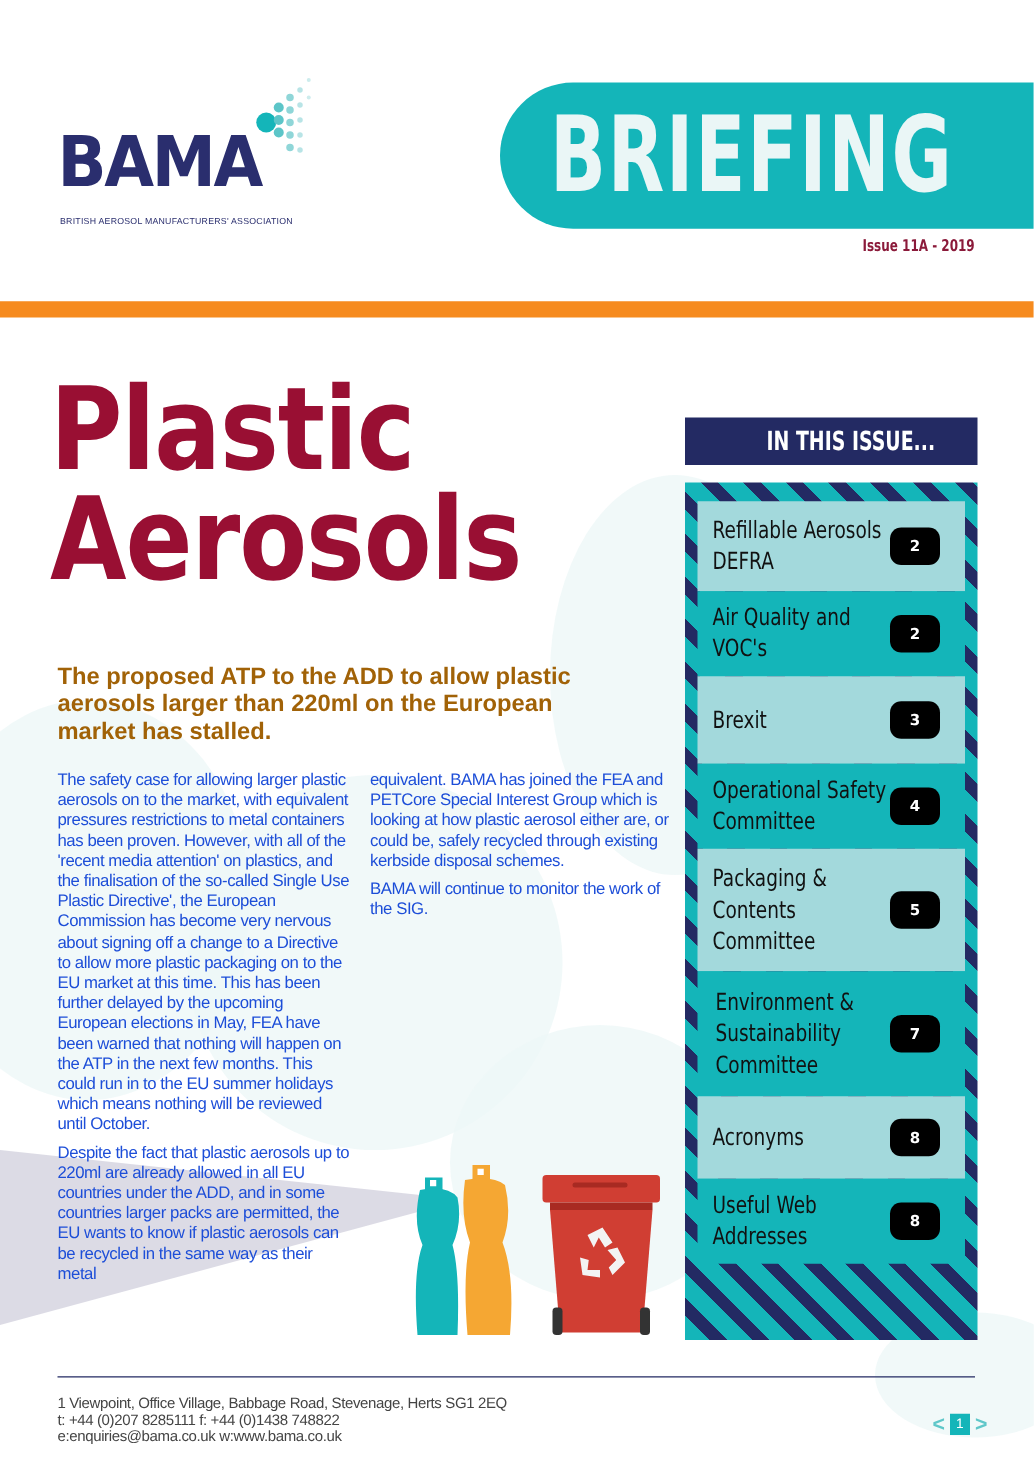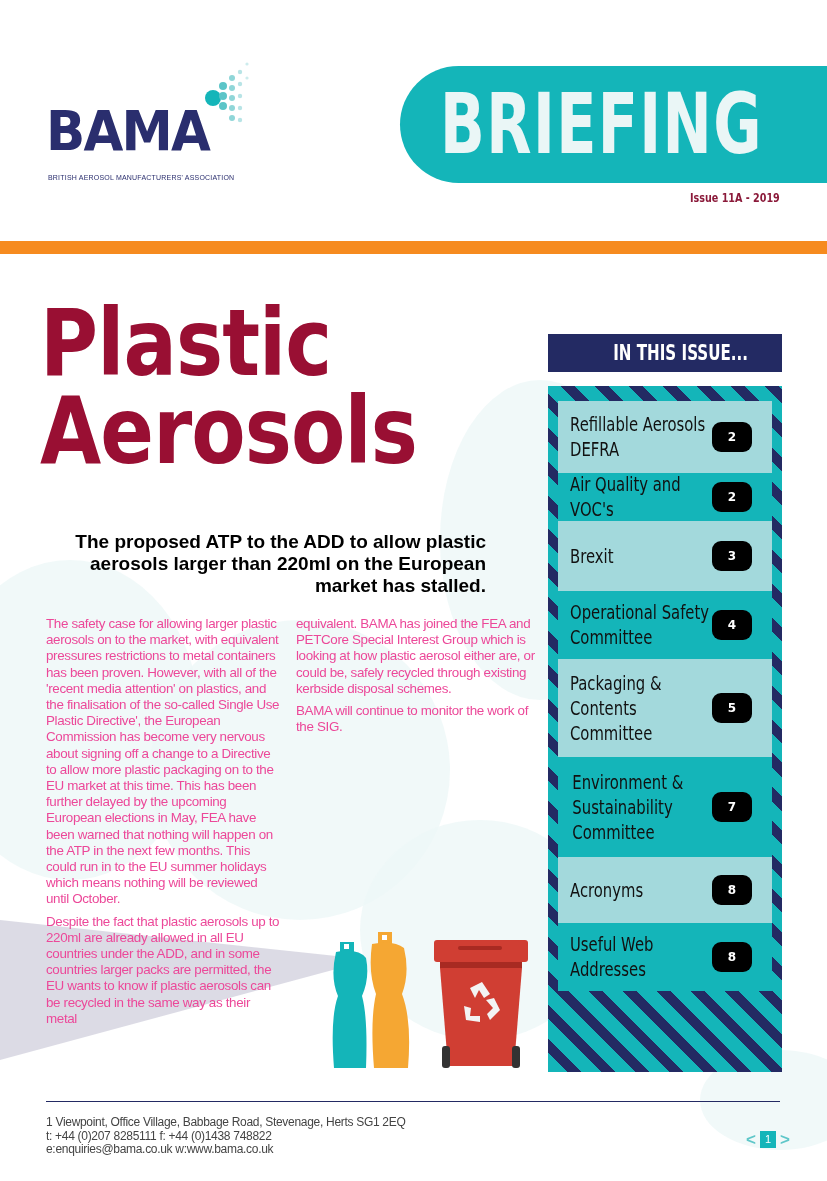--- a/index.html
+++ b/index.html
@@ -17,24 +17,24 @@
 
     .briefing-band { position: absolute; left: 400px; top: 66px; width: 427px; height: 117px; background: #14b5b9; border-radius: 60px 0 0 60px; }
     .briefing-text { position: absolute; left: 440px; top: 68px; font-family: "DejaVu Sans", sans-serif; font-size: 84px; font-weight: bold; color: #eaf6f6; letter-spacing: 2px; transform: scaleX(0.70); transform-origin: left; line-height: 112px; }
     .issue-text { position: absolute; left: 690px; top: 190px; font-family: "DejaVu Sans Condensed", "DejaVu Sans", sans-serif; font-weight: bold; font-size: 13px; color: #8b1a3a; transform: scaleX(0.82); transform-origin: left; white-space: nowrap; }
 
     .orange-rule { position: absolute; left: 0; top: 241px; width: 827px; height: 13px; background: #f68b1f; }
 
     
     .title { position: absolute; left: 40px; top: 300px; font-family: "DejaVu Sans", sans-serif; font-weight: bold; color: #990f33; font-size: 92px; line-height: 88px; letter-spacing: -1px; transform: scaleX(0.86); transform-origin: left; white-space: nowrap; }
 
-    .subtitle { position: absolute; left: 46px; top: 531px; width: 440px; font-family: "Liberation Sans", sans-serif; font-weight: bold; font-size: 19px; line-height: 22px; color: #000000; text-align: right; }
-
-    
-    .col { position: absolute; font-family: "Liberation Sans", sans-serif; font-size: 13.4px; line-height: 16.2px; color: #ec4899; letter-spacing: -0.35px; }
+    .subtitle { position: absolute; left: 46px; top: 531px; width: 440px; font-family: "Liberation Sans", sans-serif; font-weight: bold; font-size: 19px; line-height: 22px; color: #a16207; }
+
+    
+    .col { position: absolute; font-family: "Liberation Sans", sans-serif; font-size: 13.4px; line-height: 16.2px; color: #1d4ed8; letter-spacing: -0.35px; }
     .col p { margin-bottom: 6px; }
     .col-1 { left: 46px; top: 616px; width: 236px; }
     .col-2 { left: 296px; top: 616px; width: 240px; }
 
     
     .spray { position: absolute; left: 0; top: 860px; width: 360px; height: 230px; }
 
     
     .illus { position: absolute; left: 330px; top: 928px; width: 210px; height: 150px; }
 
@@ -147,21 +147,21 @@
 <div class="iti-header">
   <span>IN THIS ISSUE...</span>
 </div>
 <div class="iti-box">
   <div class="iti-list">
     <div class="iti-item light" style="height:72px">
       <div class="iti-label" style="white-space:pre-line">Refillable Aerosols
 DEFRA</div>
       <div class="iti-badge">2</div>
     </div>
-    <div class="iti-item teal" style="height:48px">
+    <div class="iti-item teal" style="height:68px">
       <div class="iti-label" style="white-space:pre-line">Air Quality and
 VOC's</div>
       <div class="iti-badge">2</div>
     </div>
     <div class="iti-item light" style="height:70px">
       <div class="iti-label" style="white-space:pre-line">Brexit</div>
       <div class="iti-badge">3</div>
     </div>
     <div class="iti-item teal" style="height:68px">
       <div class="iti-label" style="white-space:pre-line">Operational Safety

